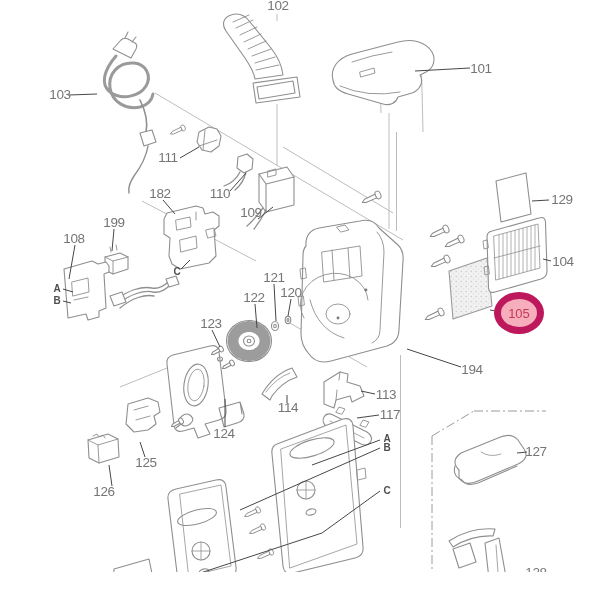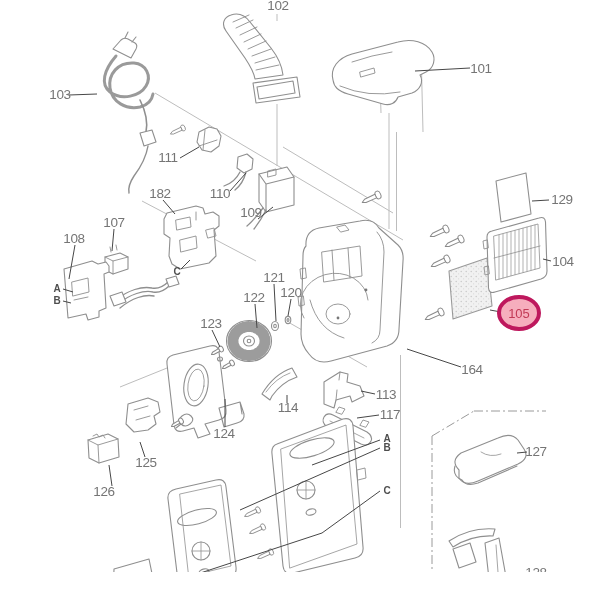--- a/index.html
+++ b/index.html
@@ -4,21 +4,21 @@
 <style>
   html,body{margin:0;padding:0;background:#fff;}
   .canvas{position:relative;width:600px;height:572px;background:#fff;overflow:hidden;
           font-family:"Liberation Sans",sans-serif;}
   .canvas svg{position:absolute;left:0;top:0;}
   .pl{position:absolute;transform:translate(-50%,-50%);font-size:13.5px;color:#757575;
       letter-spacing:-0.3px;white-space:nowrap;line-height:1;cursor:pointer;}
   .rl{position:absolute;transform:translate(-50%,-50%);font-size:10px;font-weight:700;
       color:#4e4e4e;line-height:1;}
   .badge{position:absolute;transform:translate(-50%,-50%);width:36px;height:28px;
-         border-radius:50%;background:#f6aebd;border:4px solid #be185d;color:#c23a56;
+         border-radius:50%;background:#f6aebd;border:7px solid #be185d;color:#c23a56;
          display:flex;align-items:center;justify-content:center;font-size:13px;cursor:pointer;}
   .botline{position:absolute;left:0;top:588px;width:600px;height:1px;background:#c6c6c6;}
   .botbar{position:absolute;left:0;top:589px;width:600px;height:6px;background:#e7e7e7;}
   .botbar2{position:absolute;left:0;top:595px;width:600px;height:5px;background:#f3f3f3;}
 </style>
 </head>
 <body>
 
 <div class="canvas">
 
@@ -292,29 +292,29 @@
   </g>
 </svg>
 
 <div class="pl" style="left:278px;top:6px">102</div>
 <div class="pl" style="left:481px;top:69px">101</div>
 <div class="pl" style="left:60px;top:95px">103</div>
 <div class="pl" style="left:168px;top:158px">111</div>
 <div class="pl" style="left:220px;top:194px">110</div>
 <div class="pl" style="left:160px;top:194px">182</div>
 <div class="pl" style="left:251px;top:213px">109</div>
-<div class="pl" style="left:114px;top:223px">107</div>
+<div class="pl" style="left:114px;top:223px">199</div>
 <div class="pl" style="left:74px;top:239px">108</div>
 <div class="pl" style="left:562px;top:200px">129</div>
 <div class="pl" style="left:563px;top:262px">104</div>
 <div class="pl" style="left:274px;top:278px">121</div>
 <div class="pl" style="left:291px;top:293px">120</div>
 <div class="pl" style="left:254px;top:298px">122</div>
 <div class="pl" style="left:211px;top:324px">123</div>
-<div class="pl" style="left:472px;top:370px">164</div>
+<div class="pl" style="left:472px;top:370px">194</div>
 <div class="pl" style="left:386px;top:395px">113</div>
 <div class="pl" style="left:288px;top:408px">114</div>
 <div class="pl" style="left:390px;top:415px">117</div>
 <div class="pl" style="left:224px;top:434px">124</div>
 <div class="pl" style="left:146px;top:463px">125</div>
 <div class="pl" style="left:104px;top:492px">126</div>
 <div class="pl" style="left:536px;top:452px">127</div>
 <div class="pl" style="left:536px;top:573px">128</div>
 
 <div class="badge" style="left:519px;top:313px">105</div>

